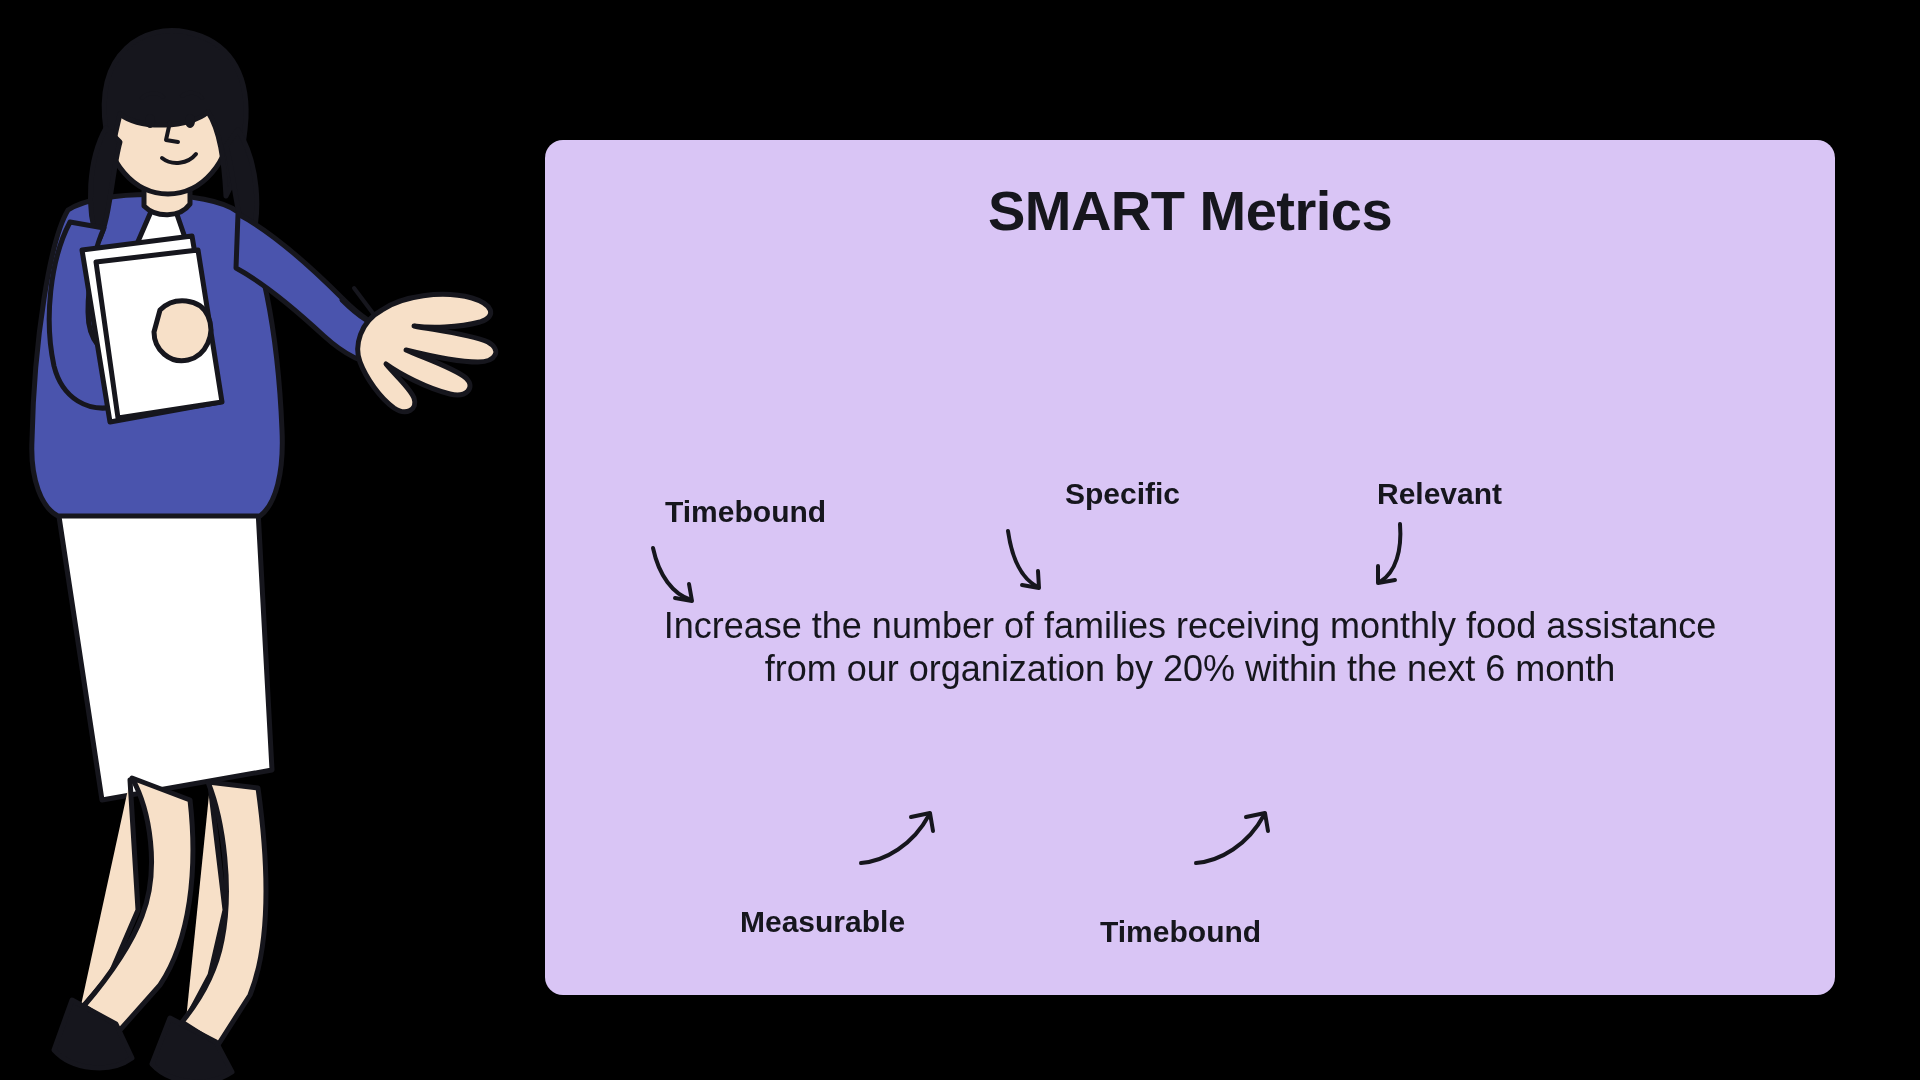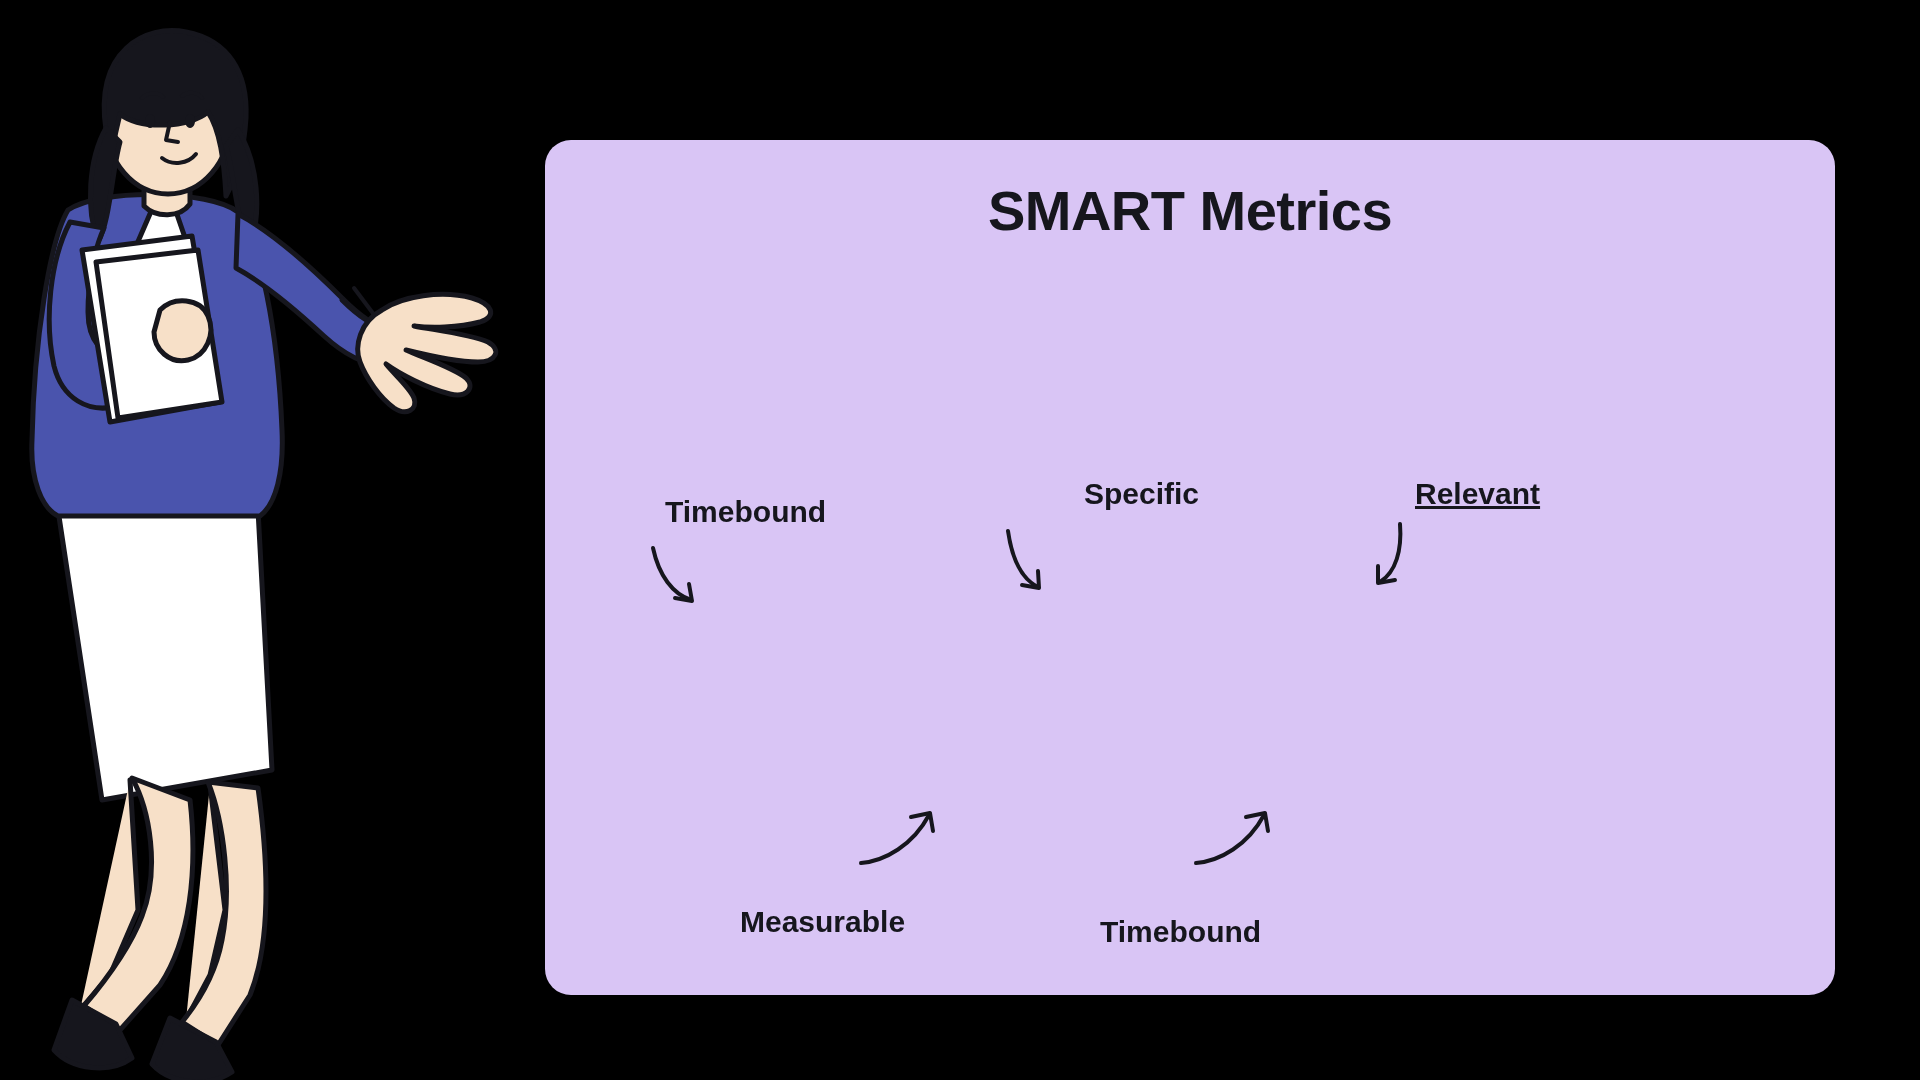--- a/index.html
+++ b/index.html
@@ -29,21 +29,21 @@
   }
 
   
   #card {
     position: absolute;
     left: 545px;
     top: 140px;
     width: 1290px;
     height: 855px;
     background: #d9c5f5;
-    border-radius: 26px;
+    border-radius: 18px;
   }
 
   #card-title {
     position: absolute;
     left: 0;
     top: 38px;
     width: 100%;
     text-align: center;
     font-size: 56px;
     font-weight: bold;
@@ -53,22 +53,22 @@
 
   .label {
     position: absolute;
     font-size: 30px;
     font-weight: bold;
     color: #16161d;
     white-space: nowrap;
   }
 
   #label-achievable { left: 120px; top: 355.0px; }
-  #label-specific   { left: 539px; top: 337.0px; }
-  #label-relevant   { left: 870.0px; top: 337.0px; text-decoration: underline; }
+  #label-specific   { left: 520.0px; top: 337.0px; }
+  #label-relevant   { left: 832px; top: 337.0px; }
   #label-measurable { left: 195.0px; top: 765.0px; text-align: center; }
   #label-timebound  { left: 555.0px; top: 775.0px; }
 
   #goal-text {
     position: absolute;
     left: 105px;
     top: 465px;
     width: 1080px;
     text-align: center;
     font-size: 36px;
@@ -180,15 +180,16 @@
       </g>
     </svg>
 
     <svg class="arrow-svg" id="arrow-timebound" width="110" height="80" viewBox="0 0 110 80">
       <g fill="none" stroke="#16161d" stroke-width="4" stroke-linecap="round" stroke-linejoin="round">
         <path d="M6 58 C30 56 58 40 74 10"></path>
         <path d="M56 12 L75 8 L78 26"></path>
       </g>
     </svg>
 
+    <div id="goal-text">Increase the number of families receiving monthly food assistance from our organization by 20% within the next 6 month</div>
 
   </div>
 </div>
 
 </body></html>

